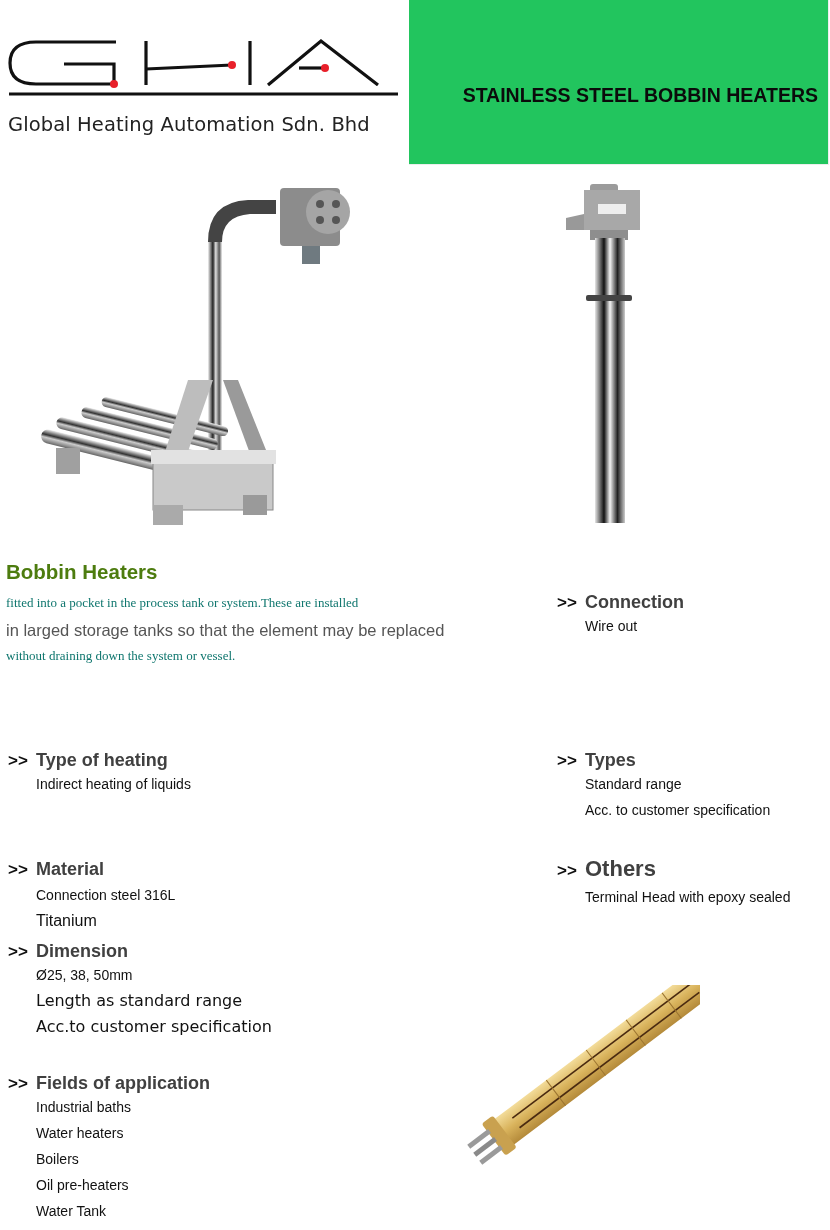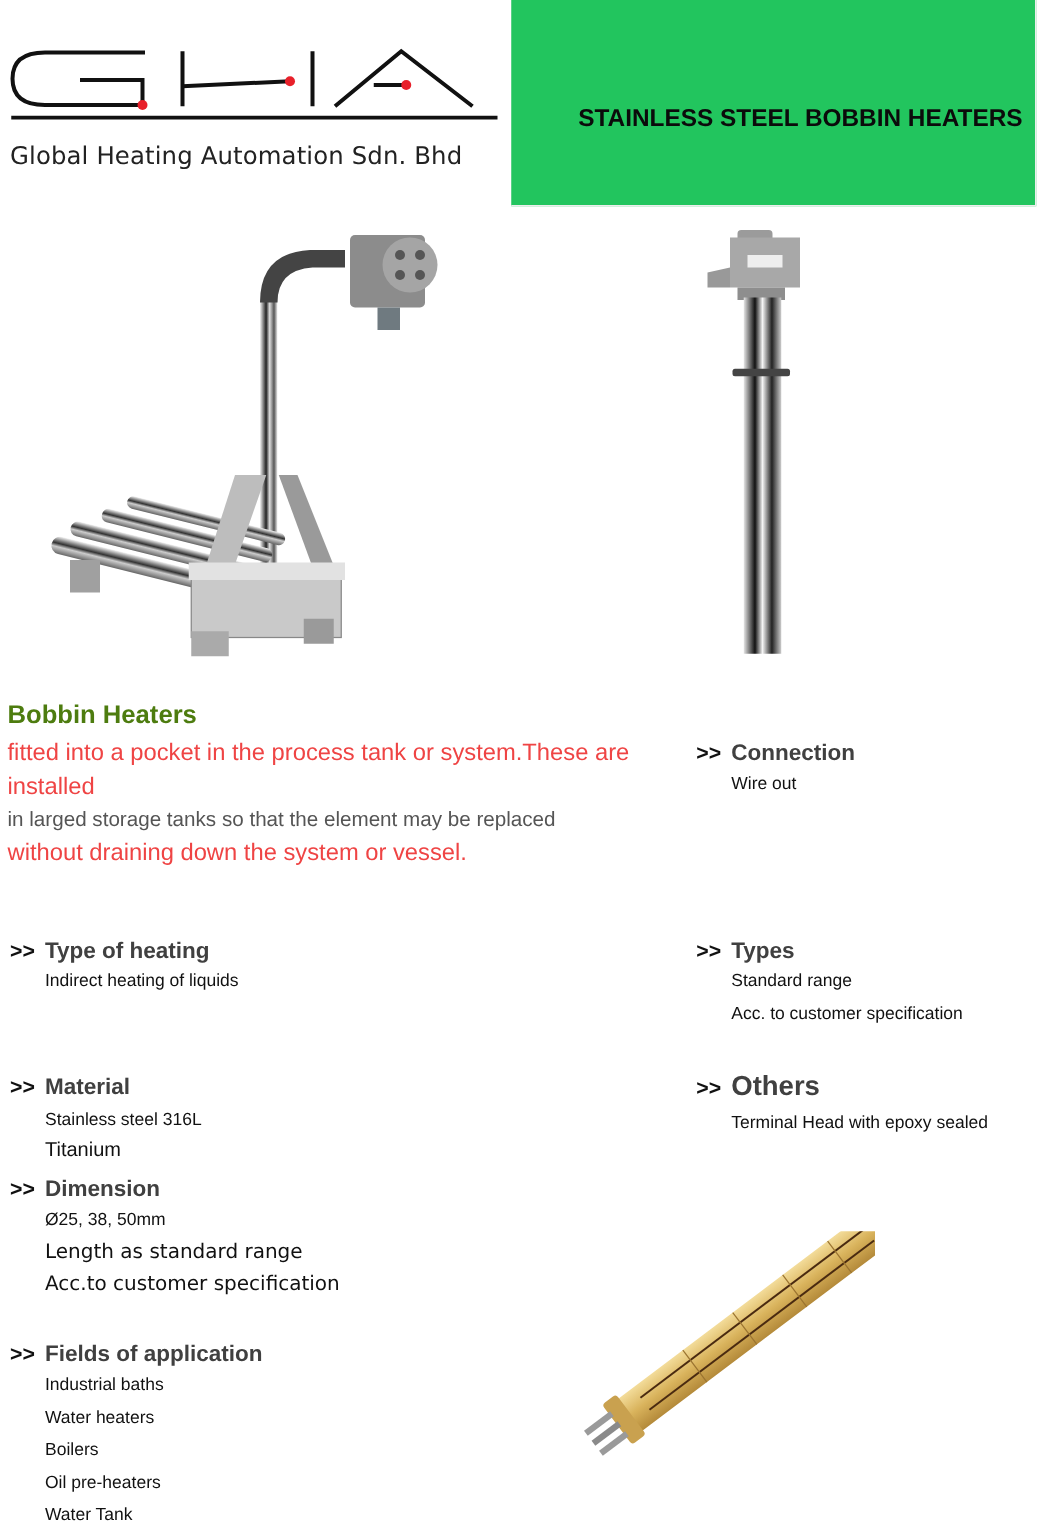--- a/index.html
+++ b/index.html
@@ -12,21 +12,21 @@
   .banner { left: 409px; top: 0; width: 419px; height: 164px; background: #22c55e; border-right: 1px solid #ededed; border-bottom: 1px solid #ededed; }
   .banner-title { position: absolute; right: 10px; top: 84px; font-family: "Liberation Sans", sans-serif; font-weight: bold; font-size: 19.5px; color: #0b0b0b; white-space: nowrap; }
 
   
   .img-wrap { position: absolute; }
 
   
   .intro-title { left: 6px; top: 560px; font-family: "Liberation Sans", sans-serif; font-weight: bold; font-size: 20.5px; color: #4d7c0f; }
   .intro-p { left: 6px; top: 590px; width: 500px; font-size: 15px; line-height: 26.5px; color: #111; }
   .intro-p .l1, .intro-p .l3 { font-family: "Liberation Sans", sans-serif; font-size: 16.5px; color: #555; display: block; }
-  .intro-p .l2, .intro-p .l4 { font-family: Liberation Sans, sans-serif; font-size: 19px; color: #ef4444; display: block; }
+  .intro-p .l2, .intro-p .l4 { font-family: Liberation Serif, serif; font-size: 13px; color: #0f766e; display: block; }
 
   
   .section { position: absolute; }
   .sec-head { display: flex; align-items: baseline; white-space: nowrap; }
   .arrow { font-family: "Liberation Sans", sans-serif; font-weight: bold; font-size: 17px; width: 28px; color: #111; }
   .sec-title { font-family: "Liberation Sans", sans-serif; font-weight: bold; font-size: 18px; color: #404040; }
   .sec-title.big { font-size: 22px; }
   .sec-items { margin-left: 28px; }
   .sec-item { font-family: "Liberation Sans", sans-serif; font-size: 14px; color: #111; line-height: 26px; white-space: nowrap; }
   .sec-item.alt { font-family: "DejaVu Sans", sans-serif; font-size: 16px; }
@@ -161,21 +161,21 @@
     <div class="sec-item">Acc. to customer specification</div>
   </div>
 </div>
 
 <div class="section" style="left:8px; top:859px;">
   <div class="sec-head">
     <span class="arrow">&gt;&gt;</span>
     <span class="sec-title">Material</span>
   </div>
   <div class="sec-items" style="margin-top:2px;">
-    <div class="sec-item">Stainless steel 316L</div>
+    <div class="sec-item">Connection steel 316L</div>
     <div class="sec-item" style="font-size:16px;">Titanium</div>
   </div>
 </div>
 
 <div class="section" style="left:557px; top:856px;">
   <div class="sec-head">
     <span class="arrow">&gt;&gt;</span>
     <span class="sec-title big">Others</span>
   </div>
   <div class="sec-items" style="margin-top:2px;">

